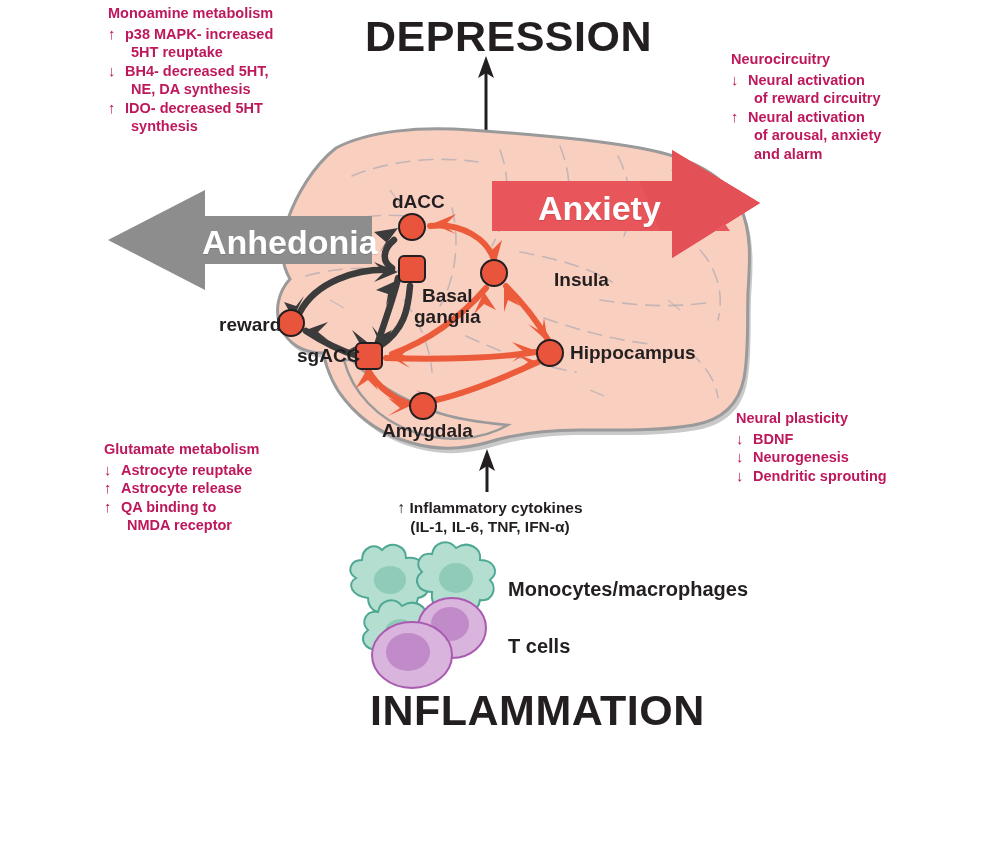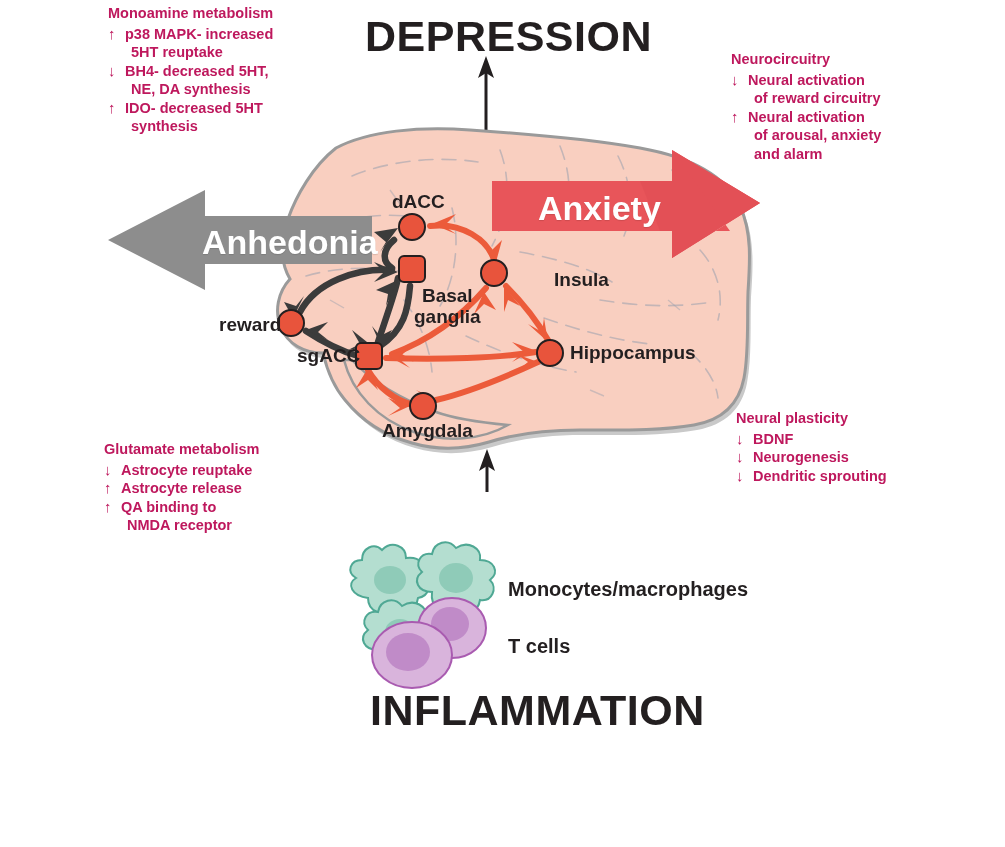--- a/index.html
+++ b/index.html
@@ -354,20 +354,24 @@
   <div class="abs lbl lbl-region" style="left:219px; top:314px;">reward</div>
 
   <div class="abs lbl lbl-region" style="left:297px; top:345px;">sgACC</div>
 
   <div class="abs lbl lbl-region" style="left:515px; top:269px;margin-left:39px;">Insula</div>
 
   <div class="abs lbl lbl-region" style="left:570px; top:342px;">Hippocampus</div>
 
   <div class="abs lbl lbl-region" style="left:382px; top:420px;">Amygdala</div>
 
+  <div class="abs lbl-cyto" style="left:370px; top:498px; width:240px;">
+    <div>↑ Inflammatory cytokines</div>
+    <div>(IL-1, IL-6, TNF, IFN-α)</div>
+  </div>
 
   <div class="abs lbl lbl-cell" style="left:508px; top:578px;">Monocytes/macrophages</div>
 
   <div class="abs lbl lbl-cell" style="left:508px; top:635px;">T cells</div>
 
   <div class="abs title-main" style="left:370px; top:686px;">INFLAMMATION</div>
 
 </div>
 
 </body></html>

